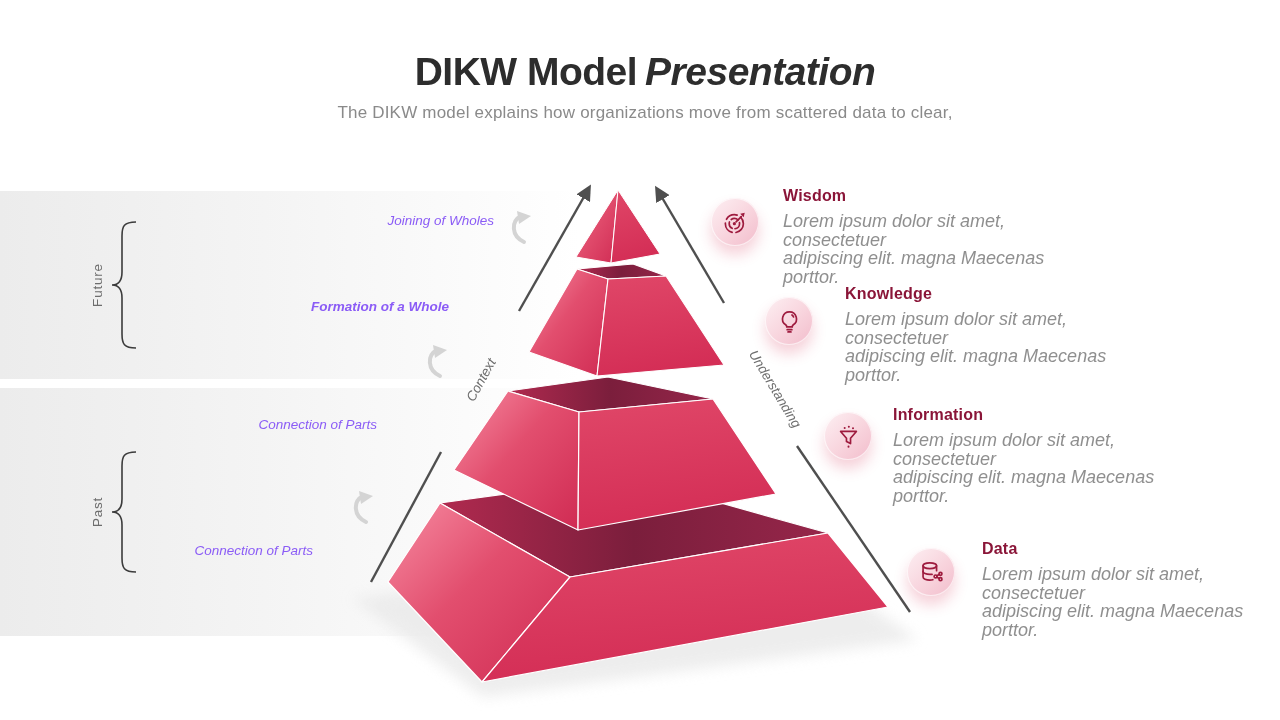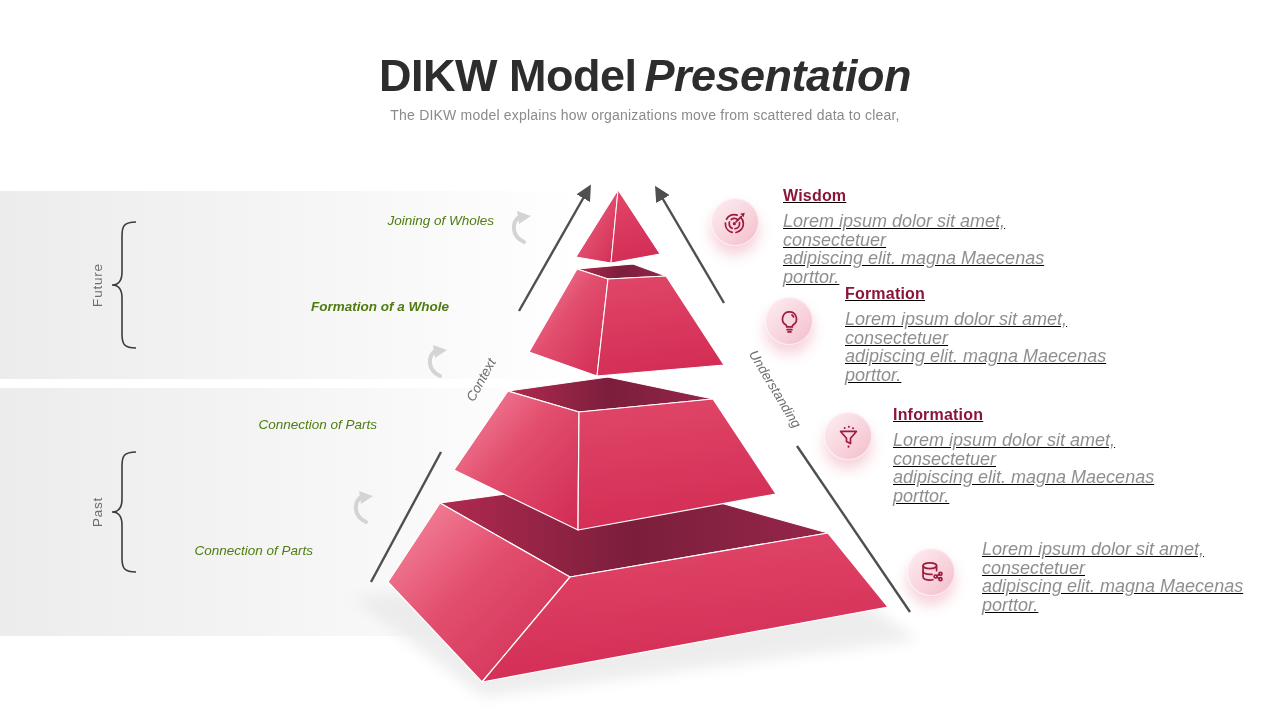--- a/index.html
+++ b/index.html
@@ -13,49 +13,49 @@
     background:linear-gradient(90deg,#ececec 0%,#f4f4f4 40%,rgba(255,255,255,0) 88%); }
   .band-past { top:388px; height:248px; width:660px;
     background:linear-gradient(90deg,#ececec 0%,#f4f4f4 40%,rgba(255,255,255,0) 88%); }
 
   svg.stage { position:absolute; inset:0; z-index:2; }
 
   .txt { position:absolute; z-index:3; }
 
   
   .title-block { position:absolute; left:325px; top:50px; width:640px; text-align:center; z-index:3; }
-  .title-block h1 { font-size:45px; font-weight:900; color:#2d2d2d; letter-spacing:-0.5px; white-space:nowrap; }
+  .title-block h1 { font-size:39px; font-weight:900; color:#2d2d2d; letter-spacing:-0.5px; white-space:nowrap; }
   .title-block h1 em { font-style:italic; margin-left:8px; }
-  .title-block .subtitle { margin-top:4px; font-size:14px; line-height:18px; color:#8a8a8a; letter-spacing:0.2px; }
+  .title-block .subtitle { margin-top:10px; font-size:17px; line-height:18px; color:#8a8a8a; letter-spacing:0.2px; }
 
   
   .vlabel { color:#6d6d6d; font-size:13.5px; letter-spacing:0.8px; white-space:nowrap;
     transform:translate(-50%,-50%) rotate(-90deg); }
   .vlabel-future { left:97px; top:285px; }
   .vlabel-past   { left:97px; top:512px; }
 
   
-  .stage-label { color:#4d7c0f; font-size:13.5px; font-style:italic; white-space:nowrap; text-align:right; }
+  .stage-label { color:#8b5cf6; font-size:13.5px; font-style:italic; white-space:nowrap; text-align:right; }
   .stage-label-1 { right:786px; top:213px; }
   .stage-label-2 { right:831px; top:299px;font-weight:bold; }
   .stage-label-3 { right:903px; top:417px; }
   .stage-label-4 { right:967px; top:543px; }
 
   
   .axis-label { color:#6d6d6d; font-size:13.5px; font-style:italic; white-space:nowrap; }
   .axis-context { left:481px; top:380px; transform:translate(-50%,-50%) rotate(-61deg); }
   .axis-understanding { left:775px; top:389px; transform:translate(-50%,-50%) rotate(59deg); }
 
   
   .icon-circle { position:absolute; z-index:3; width:48px; height:48px; border-radius:50%;
     background:linear-gradient(135deg,#fdf0f3 0%,#f8d4dd 55%,#f2bccb 100%);
     box-shadow:0 9px 14px rgba(214,48,88,0.22), inset 0 0 0 1px rgba(255,255,255,0.65);
     display:flex; align-items:center; justify-content:center; }
   .icon-circle svg { width:27px; height:27px; }
-  .level-text { position:absolute; z-index:3; width:270px;text-decoration:underline; }
+  .level-text { position:absolute; z-index:3; width:270px; }
   .level-text h2 { font-size:16px; font-weight:bold; color:#8a1538; margin-bottom:7px; letter-spacing:0.2px; }
   .level-text p { font-size:18px; line-height:18.5px; color:#8f8f8f; font-style:italic; }
 
   .pos-wisdom-icon      { left:711px; top:198px; }
   .pos-wisdom-text      { left:783px; top:187px; }
   .pos-knowledge-icon   { left:765px; top:297px; }
   .pos-knowledge-text   { left:845px; top:285px; }
   .pos-information-icon { left:824px; top:412px; }
   .pos-information-text { left:893px; top:406px; }
   .pos-data-icon        { left:907px; top:548px; }
@@ -175,21 +175,21 @@
 
   <div class="icon-circle pos-knowledge-icon">
     <svg viewBox="0 0 24 24" fill="none" stroke="#9e1b3e" stroke-width="1.5" stroke-linecap="round">
       <path d="M12 3.5 a6.2 6.2 0 0 1 3.4 11.4 c-.7.5-1 1.1-1 1.9 h-4.8 c0-.8-.3-1.4-1-1.9 A6.2 6.2 0 0 1 12 3.5 z"></path>
       <path d="M9.9 19.3 h4.2"></path>
       <path d="M10.7 21.3 h2.6"></path>
       <path d="M14.2 6.2 a3.5 3.5 0 0 1 1.4 1.8"></path>
     </svg>
   </div>
   <div class="level-text pos-knowledge-text">
-    <h2>Formation</h2>
+    <h2>Knowledge</h2>
     <p><span>Lorem ipsum dolor sit amet, consectetuer</span><br><span>adipiscing elit. magna Maecenas porttor.</span></p>
   </div>
 
   <div class="icon-circle pos-information-icon">
     <svg viewBox="0 0 24 24" fill="none" stroke="#9e1b3e" stroke-width="1.5" stroke-linecap="round" stroke-linejoin="round">
       <path d="M5 7.5 h14 l-5.2 6 v4.8 l-3.6 -1.8 v-3 z"></path>
       <circle cx="8.6" cy="4.4" r="0.9" fill="#9e1b3e" stroke="none"></circle>
       <circle cx="12.3" cy="3.4" r="0.9" fill="#9e1b3e" stroke="none"></circle>
       <circle cx="16" cy="4.6" r="0.9" fill="#9e1b3e" stroke="none"></circle>
       <circle cx="12" cy="21" r="0.9" fill="#9e1b3e" stroke="none"></circle>
@@ -206,16 +206,17 @@
       <path d="M4.5 6 v10 c0 1.5 2.7 2.7 6 2.7 1 0 1.9-.1 2.7-.3"></path>
       <path d="M4.5 11 c0 1.5 2.7 2.7 6 2.7 .7 0 1.4 0 2-.1"></path>
       <path d="M16.5 6 v4.4"></path>
       <circle cx="15.6" cy="15.5" r="1.3"></circle>
       <circle cx="20" cy="13.2" r="1.3"></circle>
       <circle cx="20" cy="17.9" r="1.3"></circle>
       <path d="M16.8 14.9 l2 -1.1 M16.8 16.1 l2 1.2"></path>
     </svg>
   </div>
   <div class="level-text pos-data-text">
+    <h2>Data</h2>
     <p><span>Lorem ipsum dolor sit amet, consectetuer</span><br><span>adipiscing elit. magna Maecenas porttor.</span></p>
   </div>
 
 </div>
 
 </body></html>

